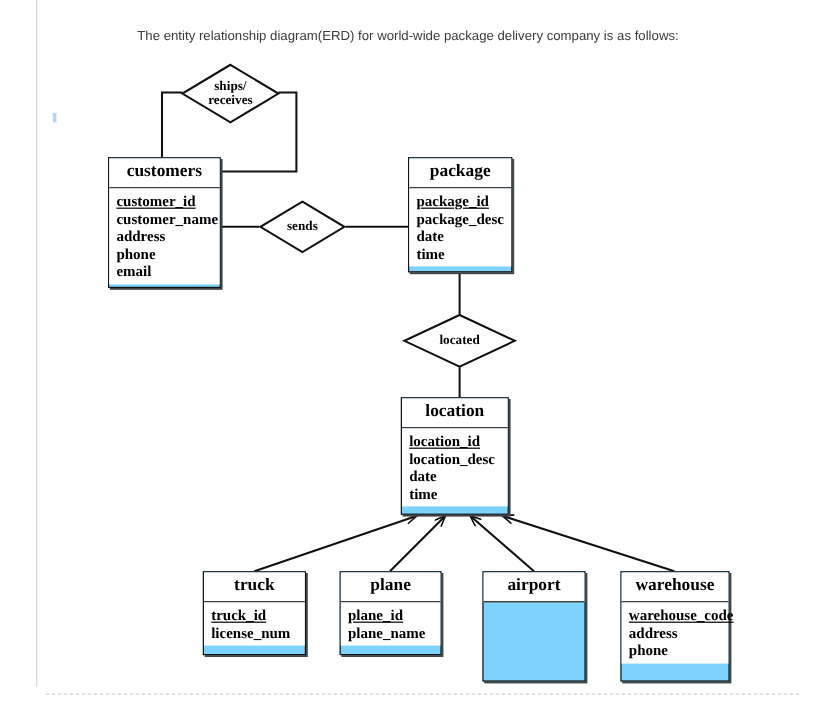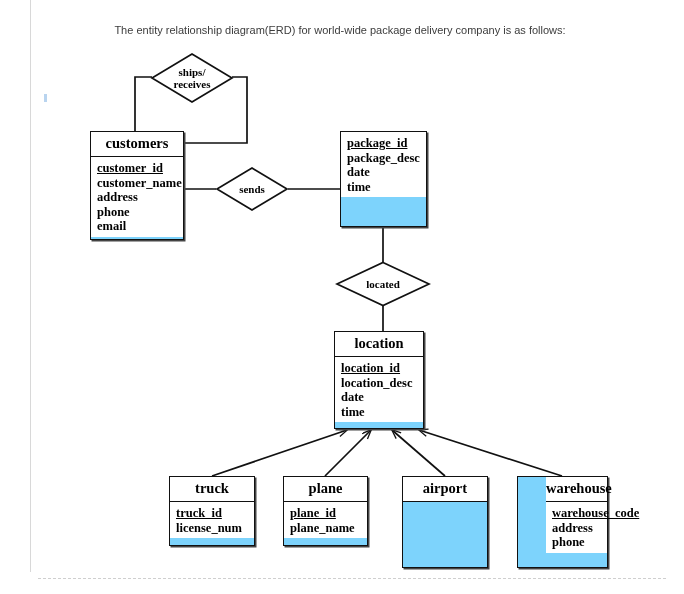--- a/index.html
+++ b/index.html
@@ -210,20 +210,21 @@
       <div class="attr-list">
         <div class="attr pk">customer_id</div>
         <div class="attr">customer_name</div>
         <div class="attr">address</div>
         <div class="attr">phone</div>
         <div class="attr">email</div>
       </div>
     </div>
 
     <div class="entity" style="left:340px; top:131px; width:87px; height:96px;">
+      <div class="entity-title">package</div>
       <div class="attr-list">
         <div class="attr pk">package_id</div>
         <div class="attr">package_desc</div>
         <div class="attr">date</div>
         <div class="attr">time</div>
       </div>
     </div>
 
     <div class="entity" style="left:334px; top:331px; width:90px; height:98px;">
       <div class="entity-title">location</div>
@@ -248,21 +249,21 @@
       <div class="attr-list">
         <div class="attr pk">truck_id</div>
         <div class="attr">license_num</div>
       </div>
     </div>
 
     <div class="entity" style="left:402px; top:476px; width:86px; height:92px;">
       <div class="entity-title">airport</div>
     </div>
 
-    <div class="entity" style="left:517px; top:476px; width:91px; height:92px;padding-left:28px;">
+    <div class="entity" style="left:517px; top:476px; width:91px; height:92px;">
       <div class="entity-title">warehouse</div>
       <div class="attr-list">
         <div class="attr pk">warehouse_code</div>
         <div class="attr">address</div>
         <div class="attr">phone</div>
       </div>
     </div>
 
   </div>
 

